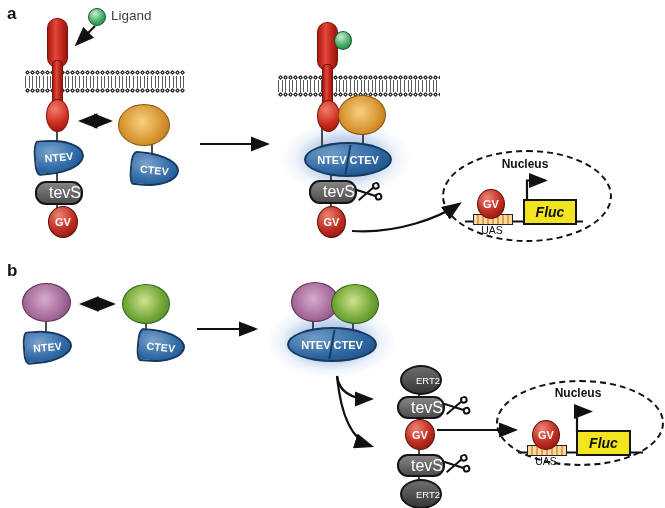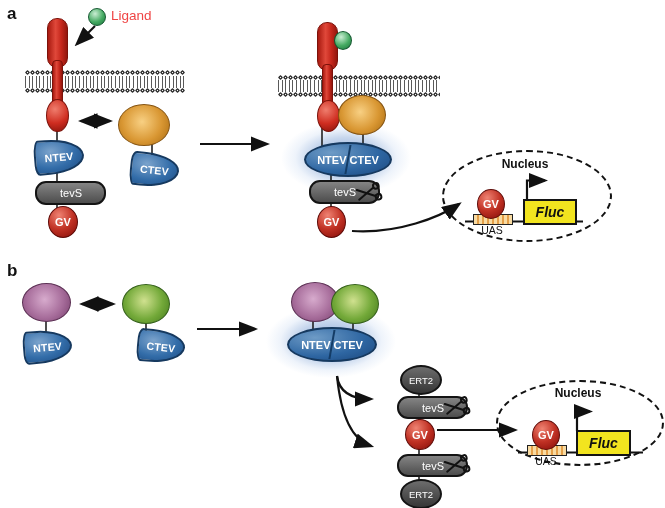--- a/index.html
+++ b/index.html
@@ -54,42 +54,42 @@
        display:flex;align-items:center;justify-content:center;gap:3px;}
   .seam{position:absolute;left:49%;top:4%;width:2px;height:92%;background:#143c66;
        transform:skewX(-10deg);}
   .complex-oval span{position:relative;z-index:2;}
 
   .glow{border-radius:50%;
        background:radial-gradient(ellipse closest-side,rgba(112,150,208,.85),
                   rgba(130,165,215,.45) 55%,rgba(160,190,232,.18) 78%,transparent);}
 
   .pill-gray{background:linear-gradient(#848484,#4d4d4d);border:2px solid #141414;
-       border-radius:11px;color:#fff;font-size:11px;
-       display:flex;align-items:center;justify-content:flex-start;padding-left:23px;}
+       border-radius:11px;color:#fff;font-size:16px;
+       display:flex;align-items:center;justify-content:flex-end;}
   .oval-dark{background:linear-gradient(#6d6d6d,#363636);border:2px solid #141414;
        border-radius:50%;color:#fff;font-size:9.5px;
-       display:flex;align-items:center;justify-content:center;}
+       display:flex;align-items:center;justify-content:flex-end;}
 
   .gv{border-radius:50%;
       background:radial-gradient(circle at 36% 28%,#ef8373,#c03124 50%,#8c120c 92%);
       border:1.5px solid #5e0a07;color:#fff;font-weight:bold;font-size:11px;
       display:flex;align-items:center;justify-content:center;}
 
   .nucleus{border:2px dashed #111;border-radius:50%;background:#fff;}
   .nucleus-title{font-size:12px;font-weight:bold;color:#111;text-align:center;}
 
   .uas-box{background:repeating-linear-gradient(90deg,#f8dba2 0 3px,#e59f48 3px 5px);
       border:1.2px solid #222;}
   .uas-label{font-size:10.5px;color:#111;text-align:center;}
   .fluc{background:#f2e41f;border:2px solid #141414;color:#111;
       font-size:14px;font-weight:bold;font-style:italic;
       display:flex;align-items:center;justify-content:center;}
 
-  .label-sm{font-size:13.5px;color:#ef4444;}
+  .label-sm{font-size:13.5px;color:#404040;}
   .scissors{width:27px;height:19px;}
   svg.overlay{position:absolute;left:0;top:0;pointer-events:none;}
   .z0{z-index:0}.z1{z-index:1}.z2{z-index:2}.z3{z-index:3}.z4{z-index:4}
 </style>
 </head>
 <body>
 
 <div id="stage">
 
   <div class="abs glow z0" style="left:281px;top:121px;width:130px;height:74px;"></div>

